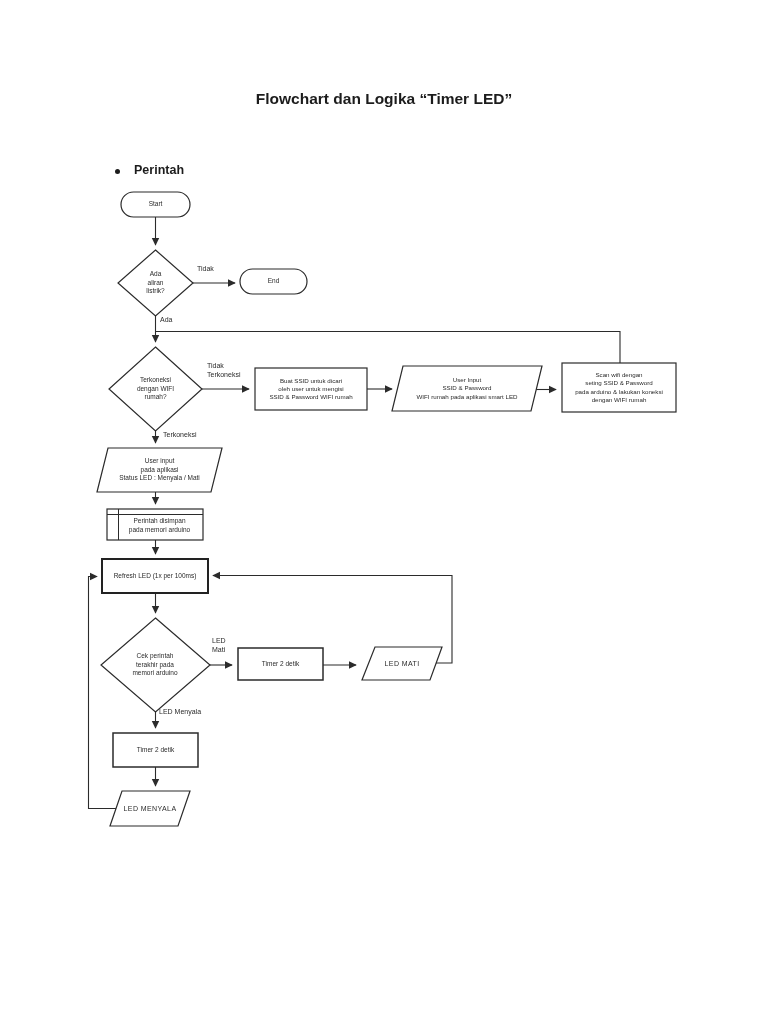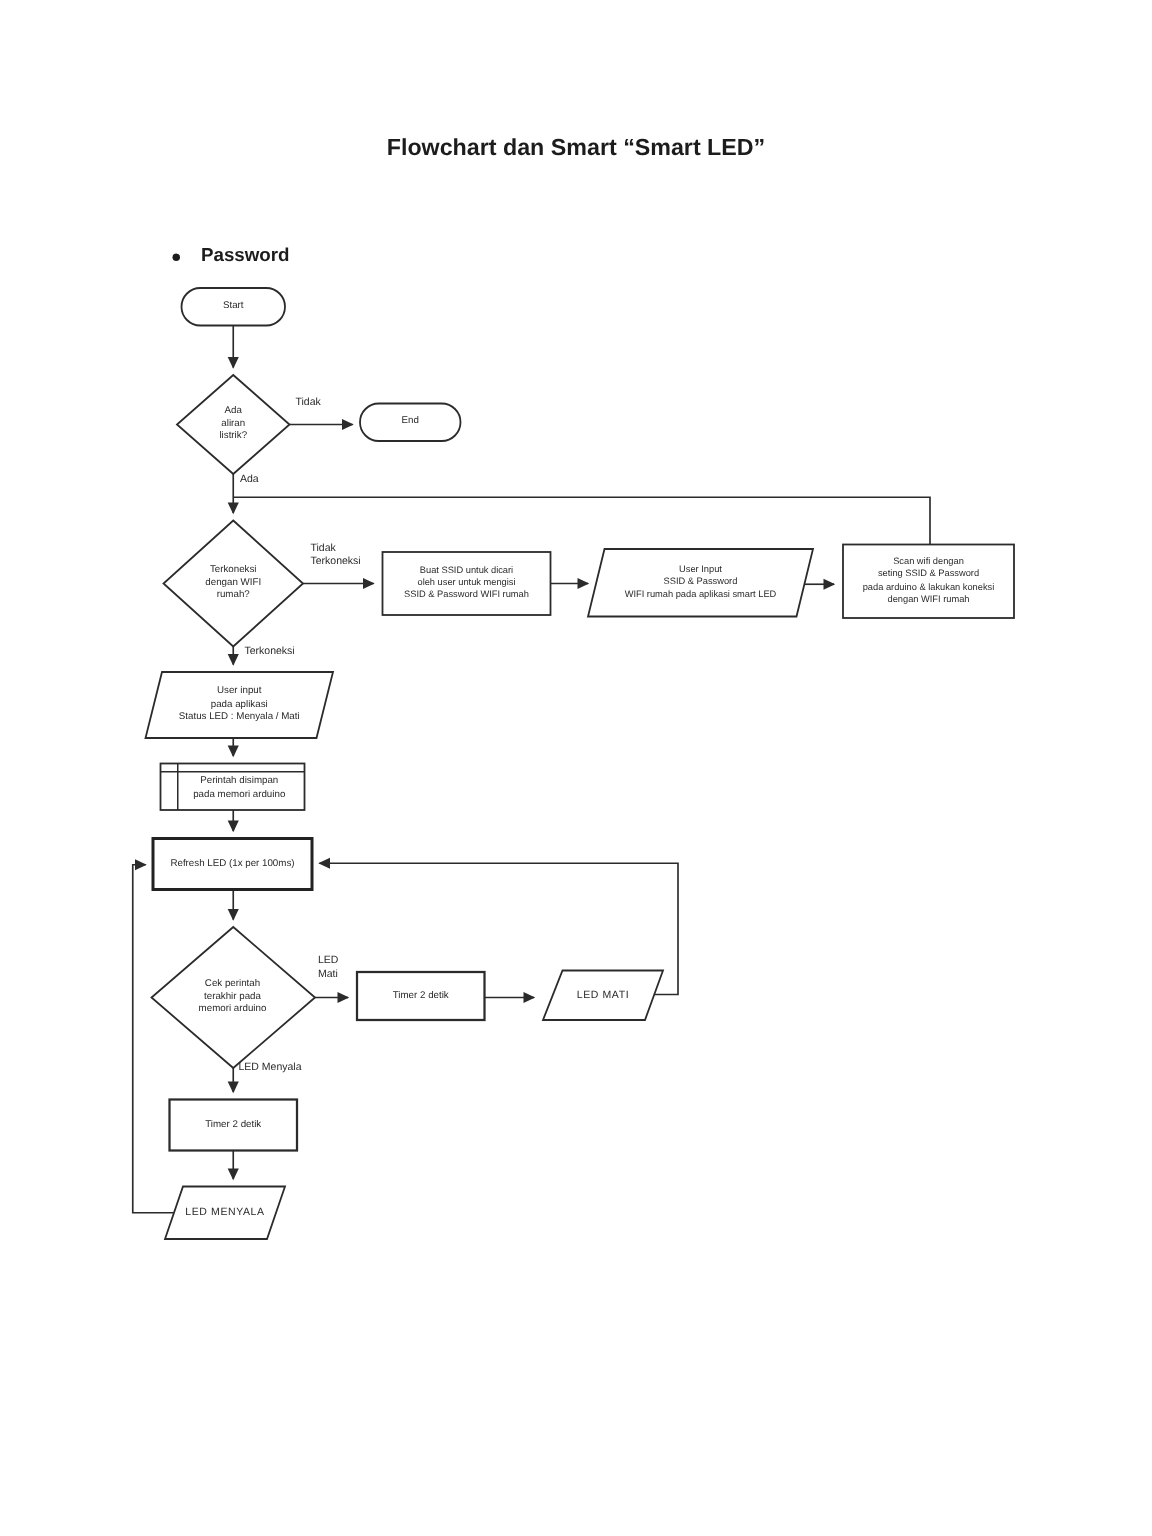--- a/index.html
+++ b/index.html
@@ -31,23 +31,23 @@
   svg{position:absolute;left:0;top:0;}
   .shape{fill:#ffffff;stroke:#2b2b2b;stroke-width:1.2;}
   .shape-thick{fill:#ffffff;stroke:#222222;stroke-width:2;}
   .shape-med{fill:#ffffff;stroke:#2b2b2b;stroke-width:1.5;}
   .conn{fill:none;stroke:#2b2b2b;stroke-width:1.1;}
   .inner-line{fill:none;stroke:#2b2b2b;stroke-width:1;}
 </style>
 </head>
 <body>
 
-<div class="abs page-title">Flowchart dan Smart “Smart LED”</div>
+<div class="abs page-title">Flowchart dan Logika “Timer LED”</div>
 <div class="abs bullet-dot"></div>
-<div class="abs bullet-label">Password</div>
+<div class="abs bullet-label">Perintah</div>
 
 <svg width="768" height="1024" viewBox="0 0 768 1024">
   <defs>
     <marker id="arrow" viewBox="0 0 10 10" refX="8.5" refY="5" markerWidth="7.5" markerHeight="7.5" orient="auto">
       <path d="M0,0.5 L9.5,5 L0,9.5 z" fill="#2b2b2b"></path>
     </marker>
   </defs>
 
   <path class="conn" d="M155.5,217 L155.5,245" marker-end="url(#arrow)"></path>
   <path class="conn" d="M193,283 L235,283" marker-end="url(#arrow)"></path>

